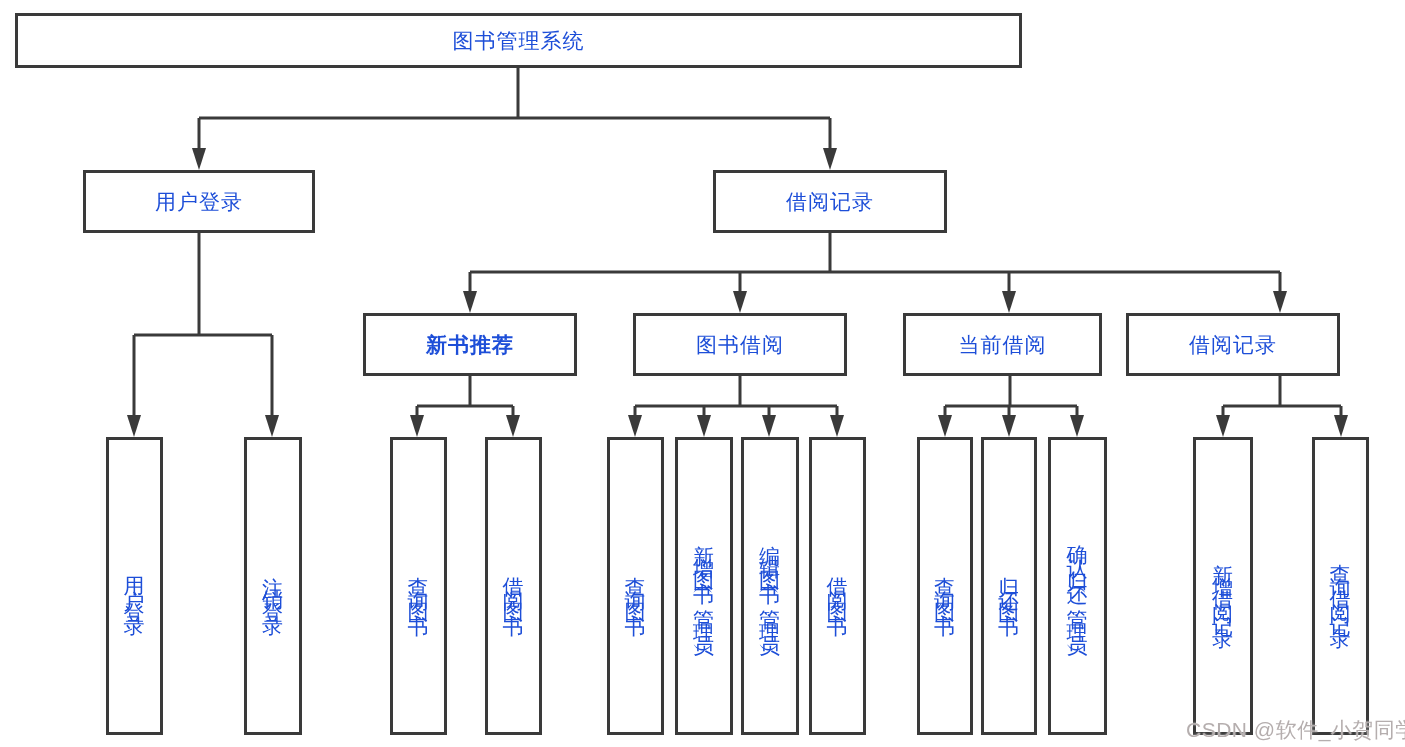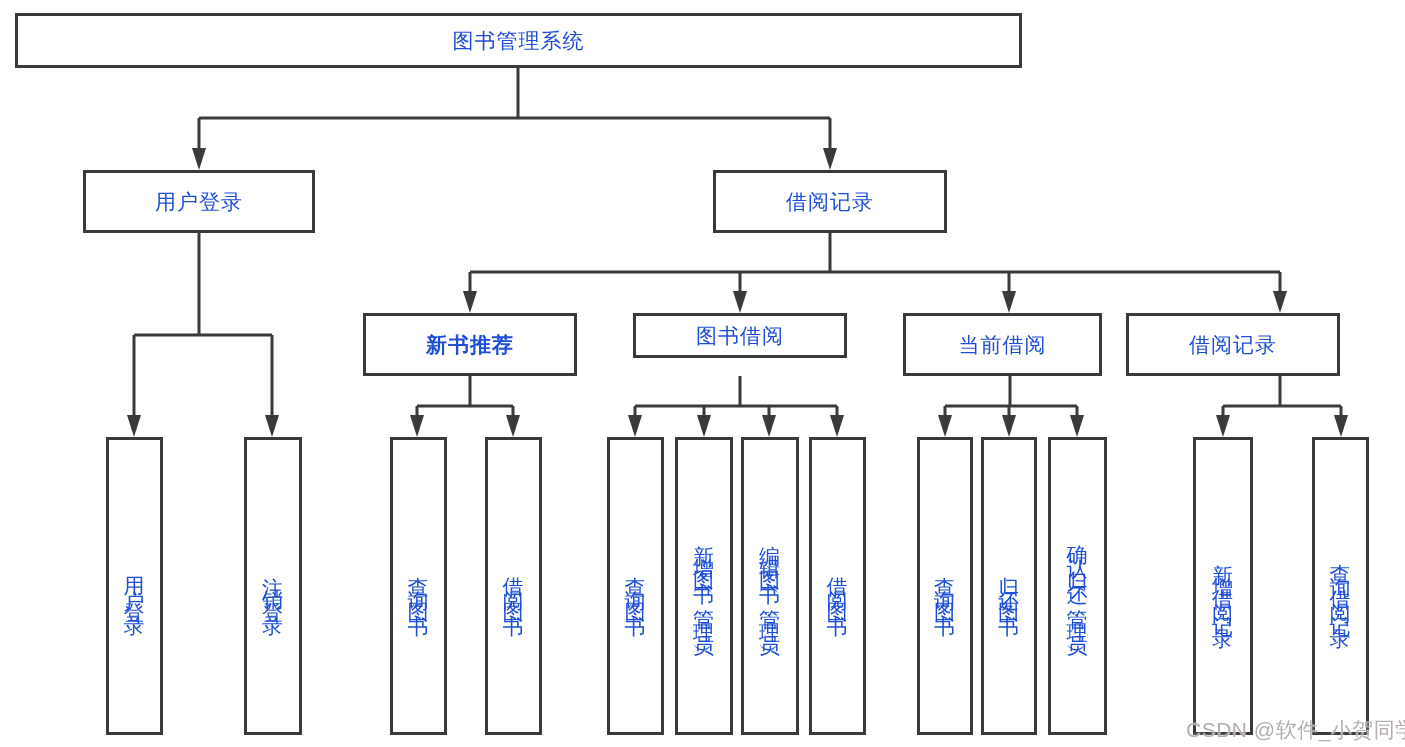--- a/index.html
+++ b/index.html
@@ -113,21 +113,21 @@
   <div class="box" style="left:83px; top:170px; width:232px; height:63px;">
     <span class="hlabel">用户登录</span>
   </div>
   <div class="box" style="left:713px; top:170px; width:234px; height:63px;">
     <span class="hlabel">借阅记录</span>
   </div>
 
   <div class="box" style="left:363px; top:313px; width:214px; height:63px;font-weight:bold;">
     <span class="hlabel">新书推荐</span>
   </div>
-  <div class="box" style="left:633px; top:313px; width:214px; height:45px;">
+  <div class="box" style="left:633px; top:313px; width:214px; height:63px;">
     <span class="hlabel">图书借阅</span>
   </div>
   <div class="box" style="left:903px; top:313px; width:199px; height:63px;">
     <span class="hlabel">当前借阅</span>
   </div>
   <div class="box" style="left:1126px; top:313px; width:214px; height:63px;">
     <span class="hlabel">借阅记录</span>
   </div>
 
   <div class="box leaf" style="left:106px; top:437px; width:57px; height:298px;">

